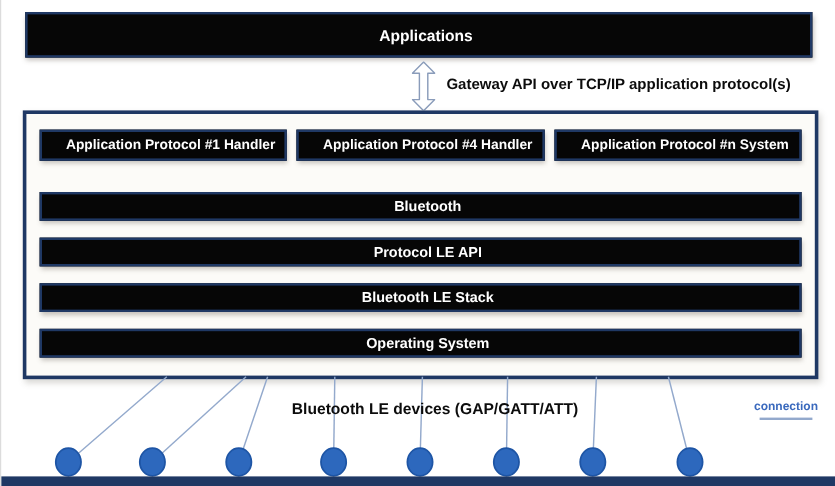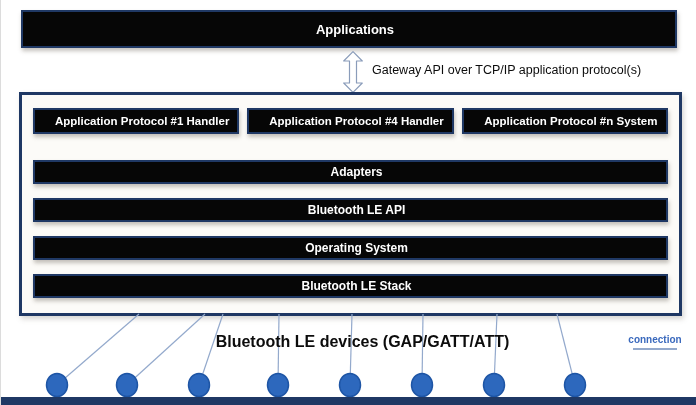--- a/index.html
+++ b/index.html
@@ -24,21 +24,21 @@
   }
   .app-bar{
     position:absolute;left:20px;top:10px;width:656px;height:38px;
     font-size:13px;
   }
   .arrow{
     position:absolute;left:342px;top:51px;width:20px;height:42px;
   }
   .gw-label{
     position:absolute;left:371px;top:63px;
-    font-size:12.5px;font-weight:normal;color:#0c0c0c;white-space:nowrap;
+    font-size:12.5px;font-weight:bold;color:#0c0c0c;white-space:nowrap;
   }
   .gateway-box{
     position:absolute;left:18px;top:92px;width:663px;height:224px;
     background:#fcfbf8;
     border:3px solid var(--container-border,#1f3864);
     box-sizing:border-box;
     padding:13px 11px 0 11px;
     box-shadow:2px 3px 5px rgba(100,95,85,0.25);
   }
   .handlers{
@@ -50,21 +50,21 @@
   .layer{
     height:24px;margin-bottom:14px;font-size:12px;
   }
   .connections{
     position:absolute;left:0;top:310px;width:696px;height:92px;
   }
   .devices-label{
     position:absolute;left:0;right:0;top:333px;
     padding-left:28px;
     text-align:center;
-    font-size:16px;font-weight:bold;color:#0c0c0c;white-space:nowrap;
+    font-size:13px;font-weight:bold;color:#0c0c0c;white-space:nowrap;
   }
   .connection-legend{
     position:absolute;left:626px;top:334px;width:56px;
     text-align:center;
   }
   .connection-legend .txt{
     font-size:10px;font-weight:bold;color:var(--connection-text,#3a69bd);
   }
   .connection-legend .rule{
     margin:3px auto 0 auto;width:44px;height:2px;
@@ -96,30 +96,30 @@
         <span>Application Protocol #1 Handler</span>
       </div>
       <div class="black-bar handler">
         <span>Application Protocol #4 Handler</span>
       </div>
       <div class="black-bar handler">
         <span>Application Protocol #n System</span>
       </div>
     </div>
     <div class="black-bar layer">
-      <span>Adapters</span>
+      <span>Bluetooth</span>
     </div>
     <div class="black-bar layer">
-      <span>Bluetooth LE API</span>
+      <span>Protocol LE API</span>
+    </div>
+    <div class="black-bar layer">
+      <span>Bluetooth LE Stack</span>
     </div>
     <div class="black-bar layer">
       <span>Operating System</span>
-    </div>
-    <div class="black-bar layer">
-      <span>Bluetooth LE Stack</span>
     </div>
   </div>
 
   <svg class="connections" viewBox="0 310 696 92">
       <line x1="138" y1="314" x2="56" y2="385" stroke="#93a9cc" stroke-width="1.2"></line>
       <line x1="204" y1="314" x2="126" y2="385" stroke="#93a9cc" stroke-width="1.2"></line>
       <line x1="222" y1="314" x2="198" y2="385" stroke="#93a9cc" stroke-width="1.2"></line>
       <line x1="278" y1="314" x2="277" y2="385" stroke="#93a9cc" stroke-width="1.2"></line>
       <line x1="351" y1="314" x2="349" y2="385" stroke="#93a9cc" stroke-width="1.2"></line>
       <line x1="422" y1="314" x2="421" y2="385" stroke="#93a9cc" stroke-width="1.2"></line>

